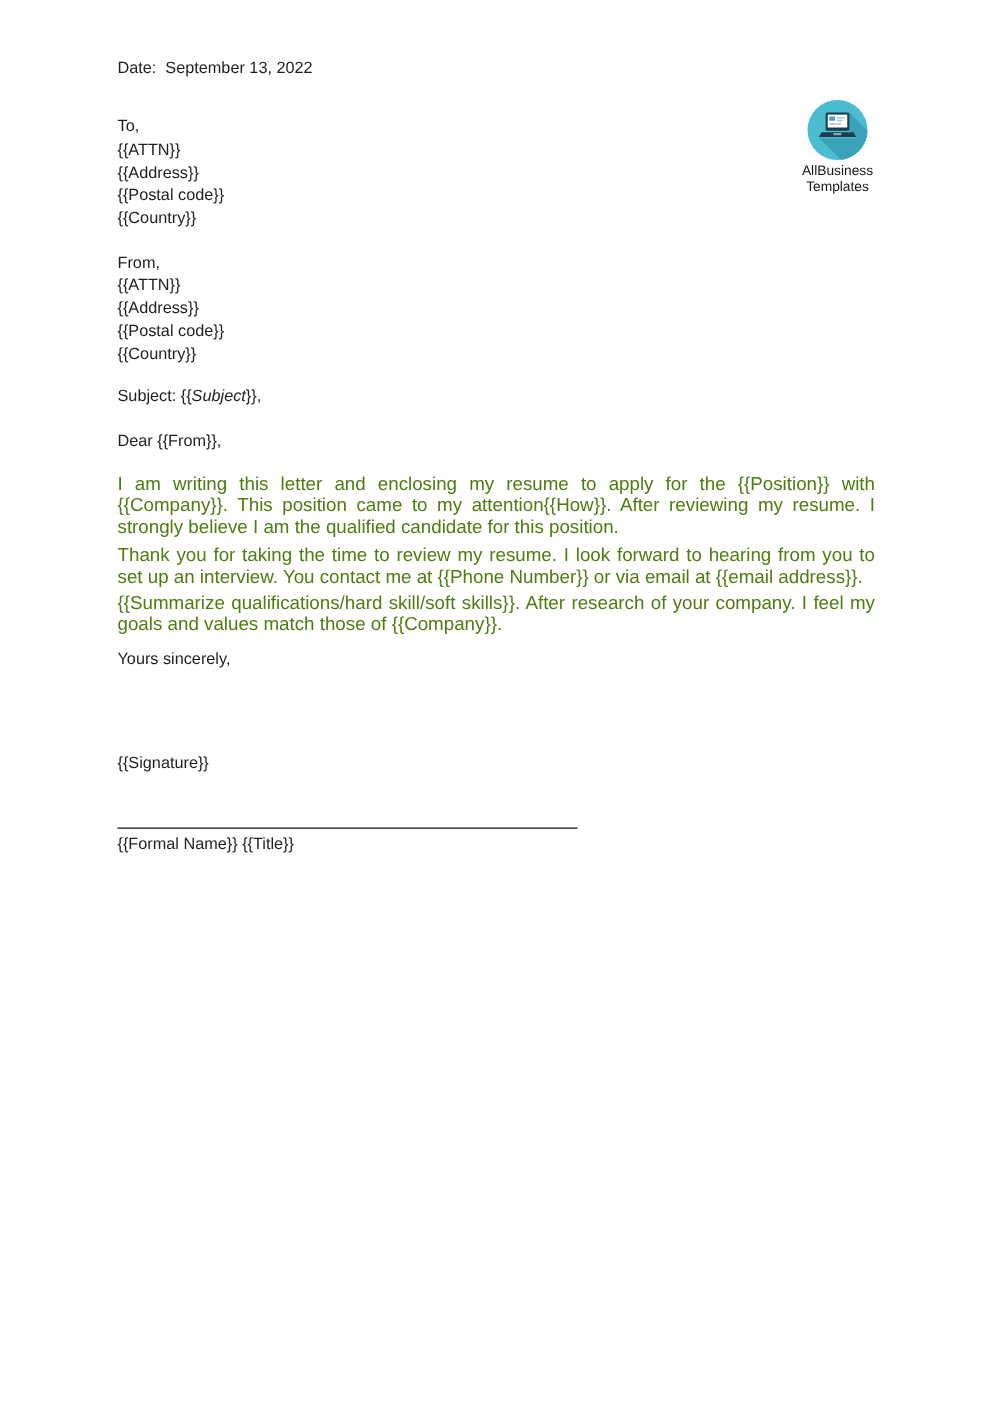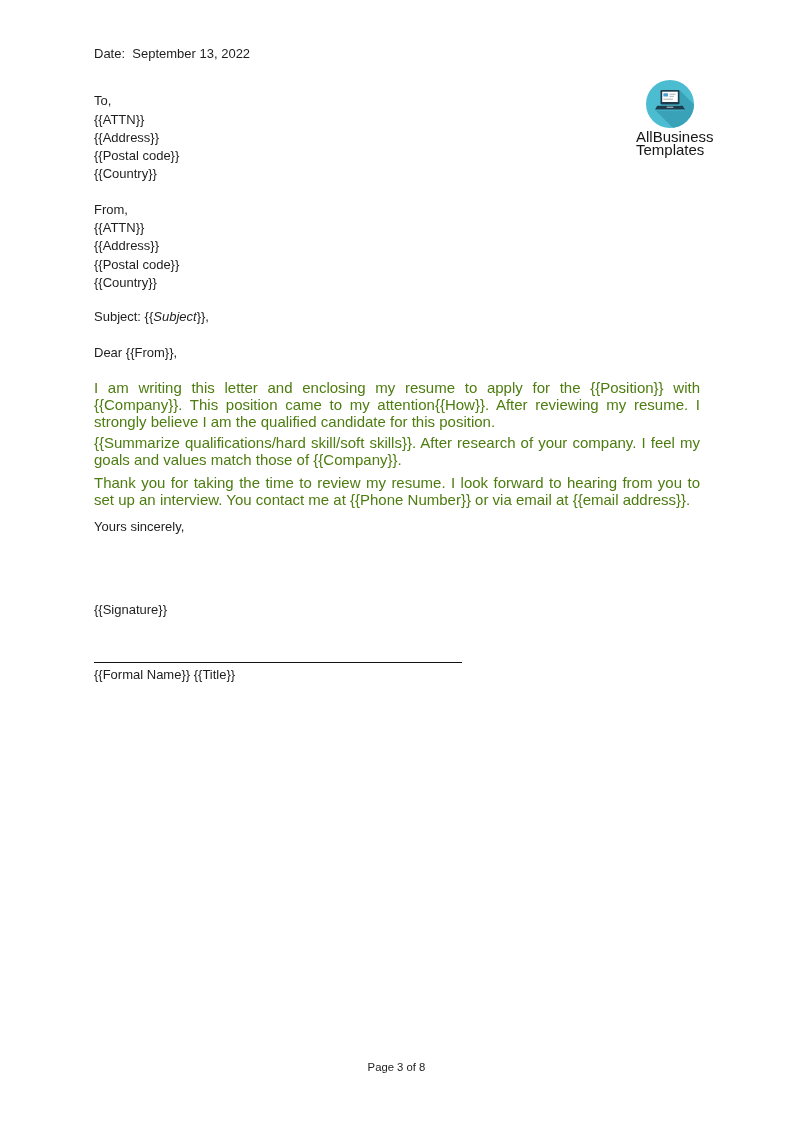--- a/index.html
+++ b/index.html
@@ -36,21 +36,21 @@
   .closing   { margin-top:10px; }
   .signature { margin-top:65px; }
   .sigline   { margin-top:43px; width:368px; height:0; border-top:1.3px solid #111111; }
   .signed    { margin-top:3px; }
   .footer {
     position:absolute; left:0; top:1061px; width:100%;
     text-align:center; font-size:11.3px; color:#222222;
   }
   .logo { position:absolute; left:636px; top:79px; width:68px; text-align:center; }
   .logo svg { display:block; margin:0 auto; }
-  .logo-text { margin-top:2px; font-size:15px; line-height:12.5px; color:#161616; }
+  .logo-text { margin-top:2px; font-size:11px; line-height:12.5px; color:#161616; }
 </style>
 </head>
 <body>
 
 <div class="page">
 
   <div class="logo">
     <svg width="50" height="50" viewBox="0 0 50 50">
       <defs>
         <clipPath id="logo-clip">
@@ -95,28 +95,27 @@
       <div class="line">{{Address}}</div>
       <div class="line">{{Postal code}}</div>
       <div class="line">{{Country}}</div>
     </div>
 
     <div class="line subject"><span>Subject: {{</span><span class="it">Subject</span><span>}},</span></div>
 
     <div class="line greeting">Dear {{From}},</div>
 
     <div class="para p1">I am writing this letter and enclosing my resume to apply for the {{Position}} with {{Company}}. This position came to my attention{{How}}. After reviewing my resume. I strongly believe I am the qualified candidate for this position.</div>
+    <div class="para p3">Thank you for taking the time to review my resume. I look forward to hearing from you to set up an interview. You contact me at {{Phone Number}} or via email at {{email address}}.</div>
     <div class="para p2">{{Summarize qualifications/hard skill/soft skills}}. After research of your company. I feel my goals and values match those of {{Company}}.</div>
-    <div class="para p3">Thank you for taking the time to review my resume. I look forward to hearing from you to set up an interview. You contact me at {{Phone Number}} or via email at {{email address}}.</div>
 
     <div class="line closing">Yours sincerely,</div>
 
     <div class="line signature">{{Signature}}</div>
 
     <div class="sigline"></div>
 
     <div class="line signed">{{Formal Name}} {{Title}}</div>
 
   </div>
 
-  <div class="footer">Page 3 of 8</div>
 
 </div>
 
 </body></html>

